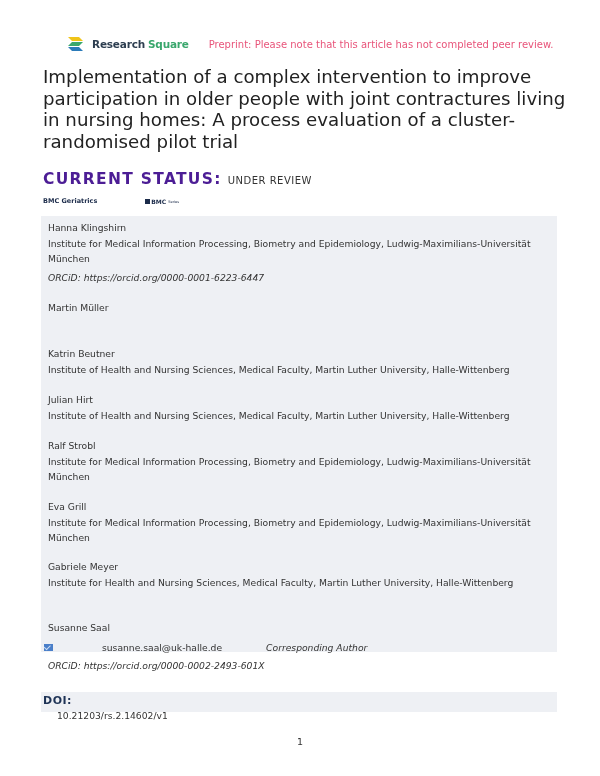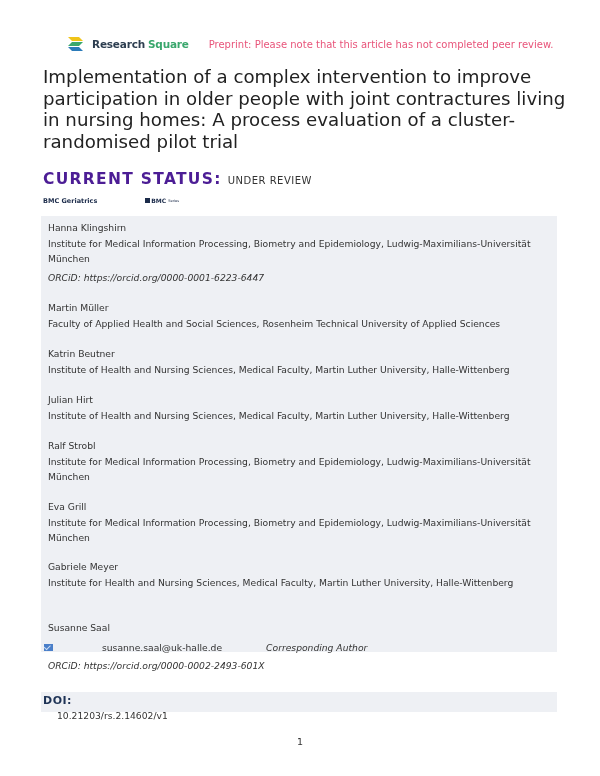--- a/index.html
+++ b/index.html
@@ -8,21 +8,21 @@
   .logo { display: flex; align-items: center; }
   .logo svg { width: 22px; height: 16px; margin-right: 4px; }
   .logo-text { font-family: "DejaVu Sans", sans-serif; font-size: 10.5px; font-weight: bold; letter-spacing: -0.2px; }
   .logo-research { color: #2d3e50; }
   .logo-square { color: #3aa76d; margin-left: 3px; }
   .preprint { margin-left: 20px; font-size: 10px; color: #e8547a; white-space: nowrap; }
   .title { position: absolute; top: 66px; left: 43px; width: 530px; font-size: 18.2px; line-height: 21.5px; color: #222; font-weight: normal; margin: 0; }
   .status { position: absolute; top: 170px; left: 43px; display: flex; align-items: baseline; }
   .status-label { font-size: 15.5px; font-weight: bold; color: #4c1d95; letter-spacing: 1.3px; }
   .status-value { font-size: 10px; color: #333; margin-left: 6px; letter-spacing: 0.5px; text-transform: uppercase; }
-  .journal { position: absolute; top: 197px; left: 43px; display: flex; align-items: flex-start; gap: 40px; }
+  .journal { position: absolute; top: 197px; left: 43px; display: flex; align-items: flex-end; gap: 40px; }
   .journal-name { font-size: 6.5px; font-weight: bold; color: #1b2b4a; }
   .bmc-series { display: flex; align-items: center; margin-left: 8px; }
   .bmc-box { width: 5px; height: 5px; background: #1b2b4a; margin-right: 1px; }
   .bmc-text { font-size: 6px; font-weight: bold; color: #1b2b4a; }
   .bmc-sub { font-size: 3.5px; color: #1b2b4a; margin-left: 2px; }
   .authors { position: absolute; top: 216px; left: 41px; width: 516px; height: 436px; background: #eef0f4; }
   .author { position: absolute; left: 7px; width: 505px; font-size: 9.2px; line-height: 15.5px; color: #333; }
   .author .name { display: block; }
   .author .aff { display: block; }
   .orcid { font-style: italic; display: block; margin-top: 3px; }
@@ -67,21 +67,20 @@
 </div>
 
 <div class="authors">
   <div class="author" style="top:4px;">
     <span class="name">Hanna Klingshirn</span>
     <span class="aff">Institute for Medical Information Processing, Biometry and Epidemiology, Ludwig-Maximilians-Universität München</span>
     <span class="orcid">ORCiD: https://orcid.org/0000-0001-6223-6447</span>
   </div>
   <div class="author" style="top:84px;">
     <span class="name">Martin Müller</span>
-    <span class="aff">Faculty of Applied Health and Social Sciences, Rosenheim Technical University of Applied Sciences</span>
   </div>
   <div class="author" style="top:130px;">
     <span class="name">Katrin Beutner</span>
     <span class="aff">Institute of Health and Nursing Sciences, Medical Faculty, Martin Luther University, Halle-Wittenberg</span>
   </div>
   <div class="author" style="top:176px;">
     <span class="name">Julian Hirt</span>
     <span class="aff">Institute of Health and Nursing Sciences, Medical Faculty, Martin Luther University, Halle-Wittenberg</span>
   </div>
   <div class="author" style="top:222px;">

